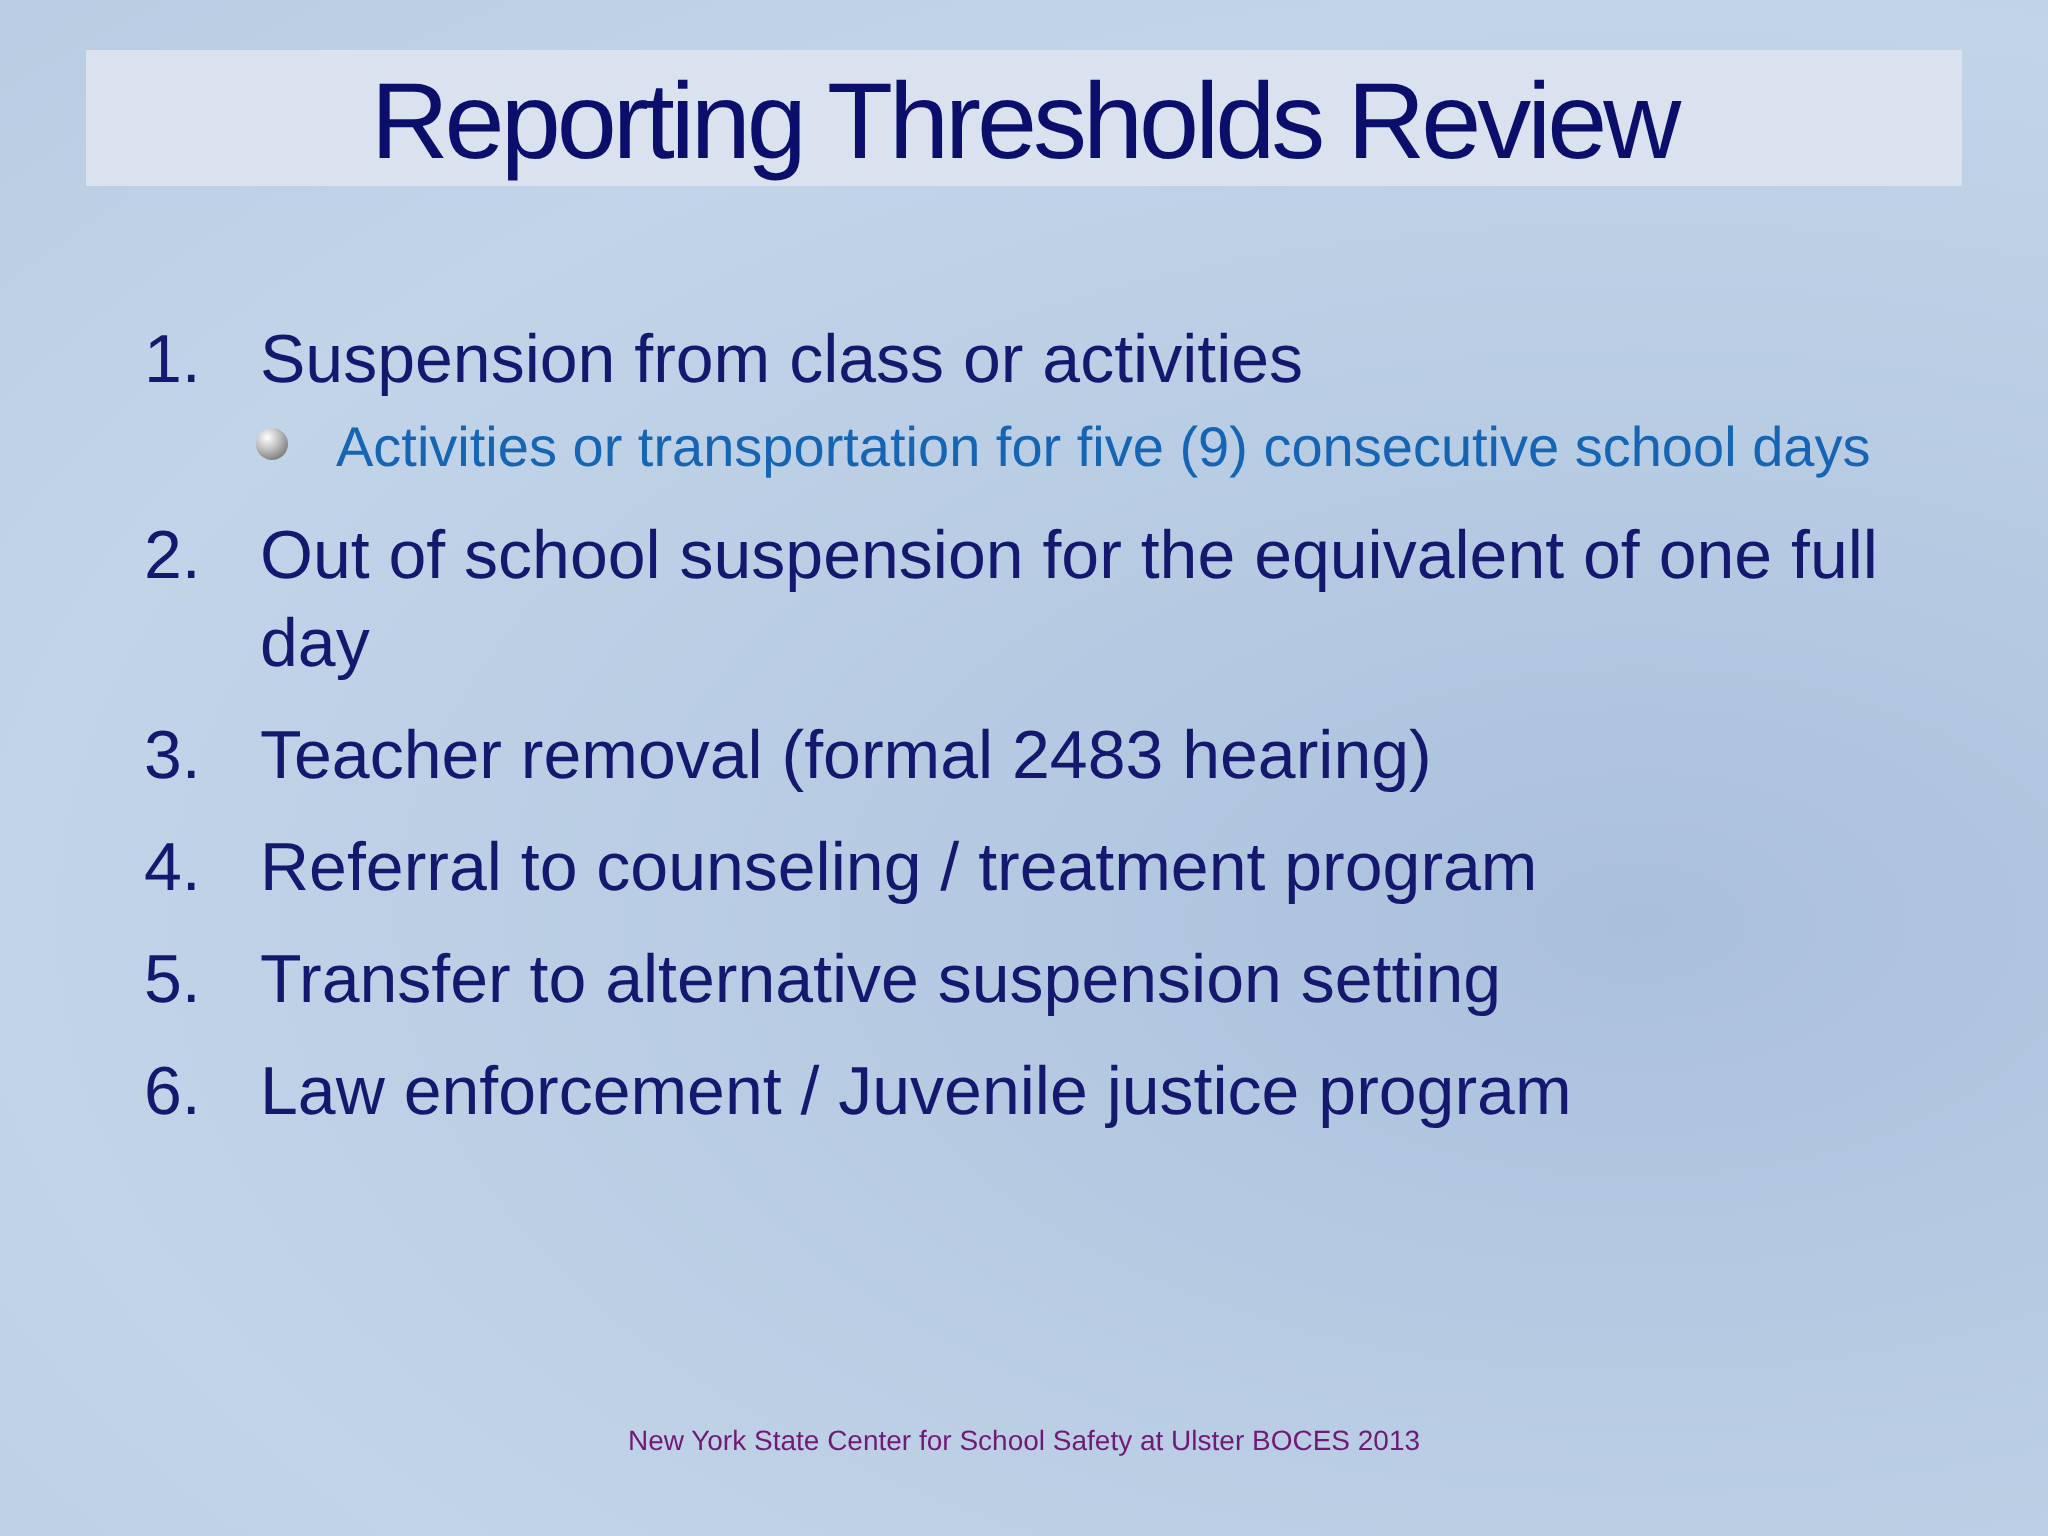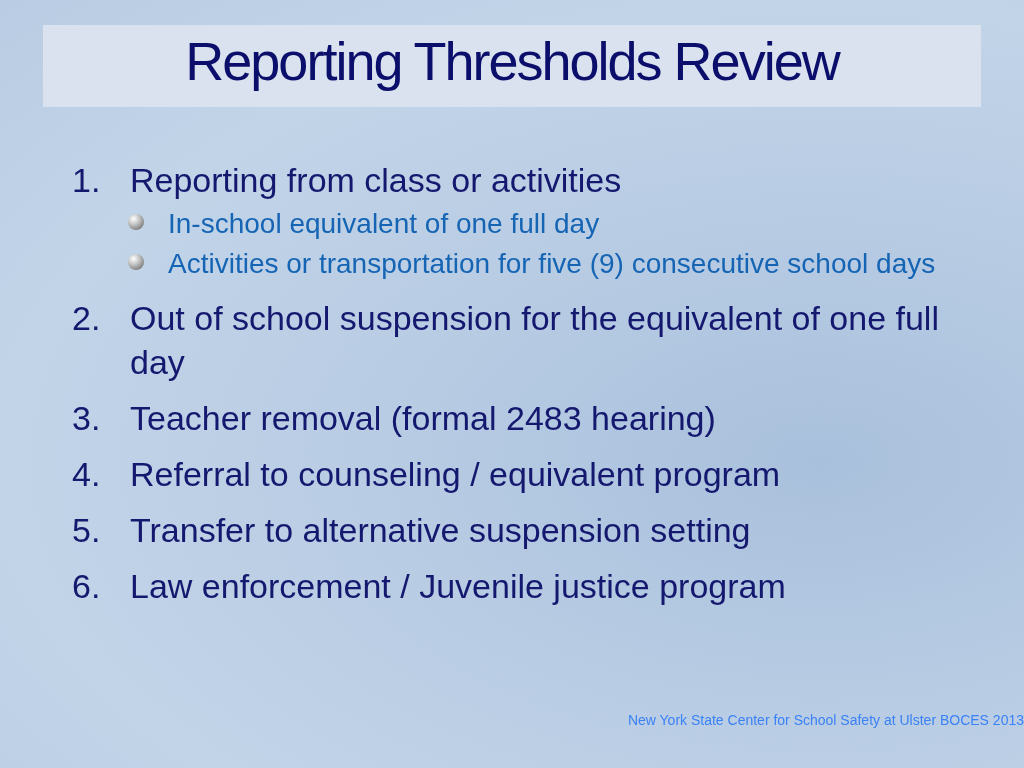--- a/index.html
+++ b/index.html
@@ -2,77 +2,73 @@
 <html><head>
 <meta charset="utf-8">
 <style>
   html, body { margin:0; padding:0; }
   body {
     width:1024px; height:768px; overflow:hidden; position:relative;
     background: radial-gradient(ellipse at 80% 60%, #a9c0dc 0%, #b7cbe3 35%, #c2d4e8 70%, #b9cce3 100%);
     font-family: "Liberation Sans", "DejaVu Sans", sans-serif;
   }
   .title-box {
-    position:absolute; left:43px; top:25px; width:938px; height:82px;
+    position:absolute; left:43px; top:25px; width:938px; height:68px;
     background:#d9e2ee;
   }
   .title {
     position:absolute; left:0; right:0; top:2px; text-align:center;
     font-size:54px; color:#0b0f6b; letter-spacing:-2px; line-height:68px;
   }
   .content { position:absolute; left:72px; top:158px; width:880px; }
   .item { display:flex; color:#14186e; font-size:34px; line-height:44px; margin-bottom:12px; }
   .item .num { width:58px; flex:none; }
   .item .text { flex:1; }
   .sub { margin-top:2px; }
   .sub-item { display:flex; color:#1565b4; font-size:28px; line-height:40px; margin-left:56px; }
   .bullet {
     width:16px; height:16px; border-radius:50%; flex:none; margin-top:10px; margin-right:24px;
     background: radial-gradient(circle at 35% 30%, #ffffff 0%, #c8c8c8 35%, #7a7a7a 80%, #555 100%);
   }
   .footer {
-    position:absolute; left:0; right:0; top:712px; text-align:right;
-    font-size:14px; color:#3b82f6;
+    position:absolute; left:0; right:0; top:712px; text-align:center;
+    font-size:14px; color:#701a75;
   }
 </style>
 </head>
 <body>
 
 <div class="title-box">
   <div class="title">Reporting Thresholds Review</div>
 </div>
 
 <div class="content">
   <div class="item">
     <span class="num">1.</span>
     <div class="text">
-      <span>Reporting from class or activities</span>
+      <span>Suspension from class or activities</span>
       <div class="sub">
-        <div class="sub-item" style="margin-left:-2px;">
-          <span class="bullet"></span>
-          <span>In-school equivalent of one full day</span>
-        </div>
         <div class="sub-item" style="margin-left:-2px;">
           <span class="bullet"></span>
           <span>Activities or transportation for five (9) consecutive school days</span>
         </div>
       </div>
     </div>
   </div>
   <div class="item">
     <span class="num">2.</span>
     <span class="text">Out of school suspension for the equivalent of one full day</span>
   </div>
   <div class="item">
     <span class="num">3.</span>
     <span class="text">Teacher removal (formal 2483 hearing)</span>
   </div>
   <div class="item">
     <span class="num">4.</span>
-    <span class="text">Referral to counseling / equivalent program</span>
+    <span class="text">Referral to counseling / treatment program</span>
   </div>
   <div class="item">
     <span class="num">5.</span>
     <span class="text">Transfer to alternative suspension setting</span>
   </div>
   <div class="item">
     <span class="num">6.</span>
     <span class="text">Law enforcement / Juvenile justice program</span>
   </div>
 </div>

